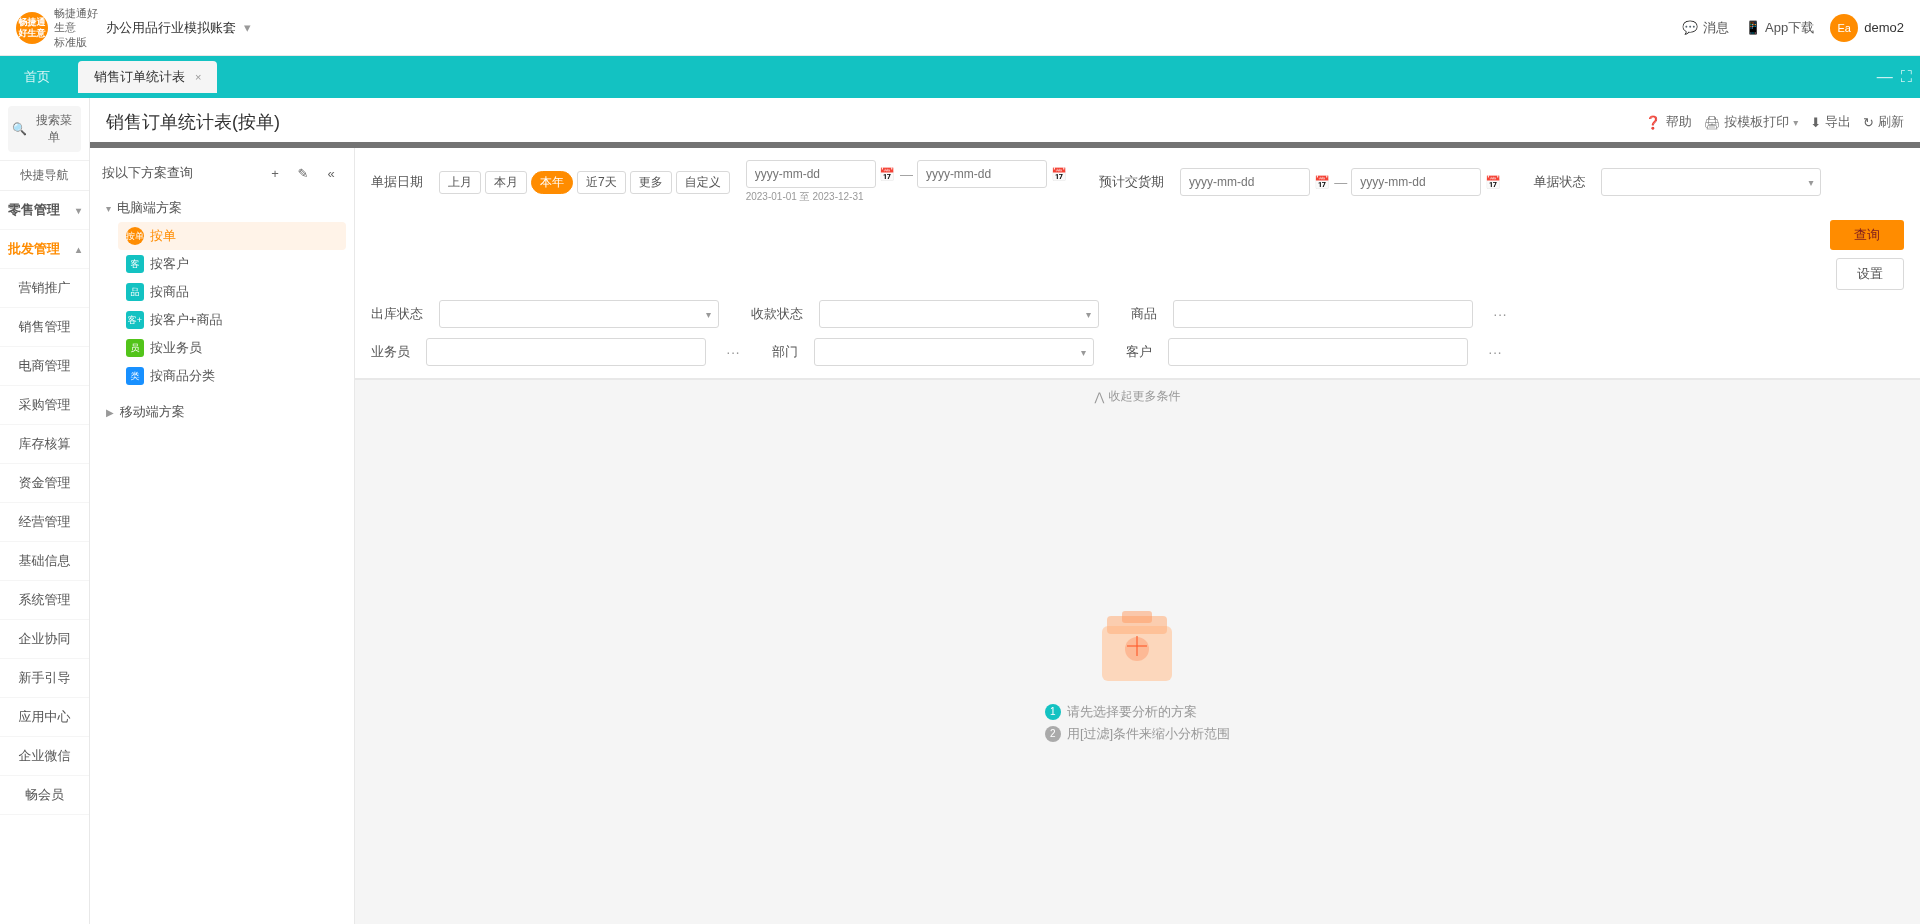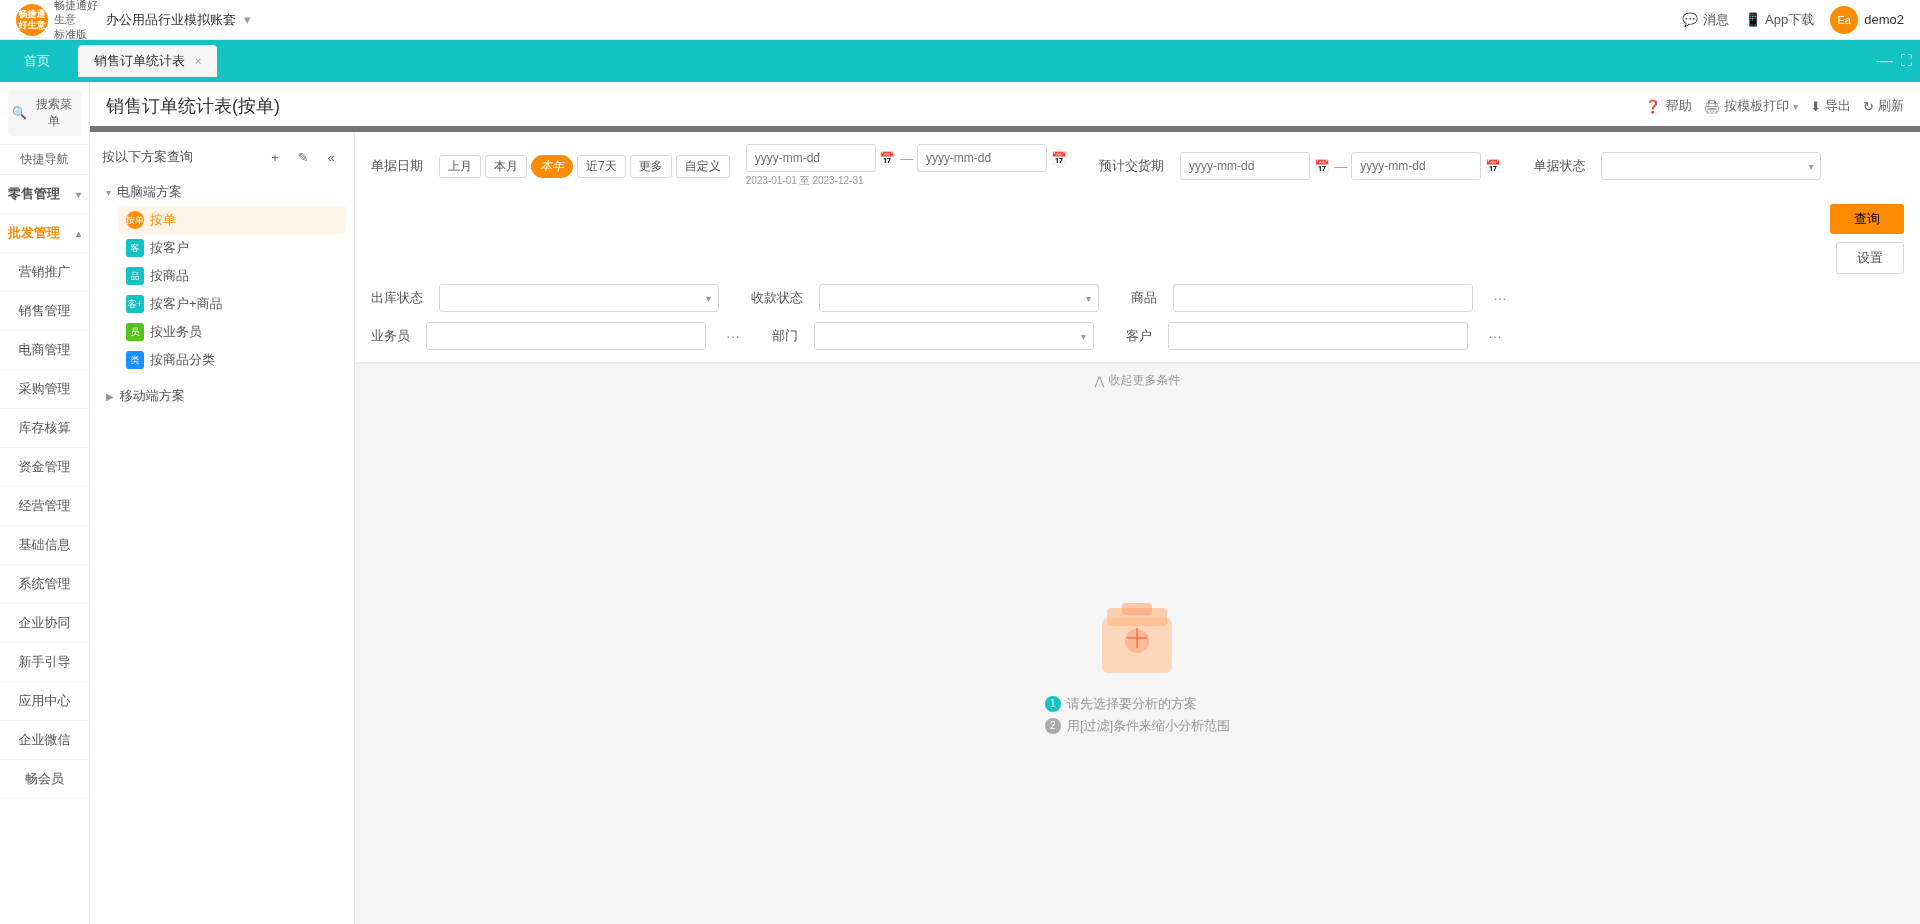--- a/index.html
+++ b/index.html
@@ -1,19 +1,19 @@
 <!DOCTYPE html>
 <html><head>
   <meta charset="utf-8">
   <style>
     * { box-sizing: border-box; margin: 0; padding: 0; }
     body { font-family: 'Microsoft YaHei', Arial, sans-serif; font-size: 13px; background: #f5f5f5; color: #333; height: 924px; overflow: hidden; display: flex; flex-direction: column; }
 
     
-    .top-bar { height: 40px; background: #fff; display: flex; align-items: center; padding: 16px 16px; border-bottom: 1px solid #e8e8e8; flex-shrink: 0; }
+    .top-bar { height: 56px; background: #fff; display: flex; align-items: center; padding: 16px 16px; border-bottom: 1px solid #e8e8e8; flex-shrink: 0; }
     .logo-area { display: flex; align-items: center; gap: 6px; width: 90px; }
     .logo-circle { width: 32px; height: 32px; background: #ff8c00; border-radius: 50%; display: flex; align-items: center; justify-content: center; color: white; font-size: 10px; font-weight: bold; flex-shrink: 0; }
     .logo-text { font-size: 11px; color: #666; line-height: 1.3; }
     .breadcrumb-area { display: flex; align-items: center; gap: 8px; flex: 1; }
     .top-right { display: flex; align-items: center; gap: 16px; margin-left: auto; }
     .top-btn { display: flex; align-items: center; gap: 4px; color: #555; font-size: 13px; cursor: pointer; }
     .user-avatar { width: 28px; height: 28px; background: #ff8c00; border-radius: 50%; display: flex; align-items: center; justify-content: center; color: white; font-size: 11px; }
 
     
     .tab-bar { height: 42px; background: #13c2c2; display: flex; align-items: center; padding: 0 8px; flex-shrink: 0; gap: 12px; }
@@ -62,31 +62,31 @@
     .header-actions { display: flex; align-items: center; gap: 12px; }
     .header-action-btn { display: flex; align-items: center; gap: 4px; color: #666; font-size: 13px; cursor: pointer; }
 
     
     .filter-area { background: #fff; padding: 12px 16px; border-bottom: 1px solid #e8e8e8; flex-shrink: 0; }
     .filter-row { display: flex; align-items: center; gap: 16px; margin-bottom: 10px; flex-wrap: wrap; }
     .filter-row:last-child { margin-bottom: 0; }
     .filter-label { font-size: 13px; color: #555; white-space: nowrap; flex-shrink: 0; }
     .filter-date-group { display: flex; align-items: center; gap: 4px; }
     .date-btn { padding: 2px 8px; border: 1px solid #d9d9d9; border-radius: 3px; background: #fff; cursor: pointer; font-size: 12px; color: #555; }
-    .date-btn.active { background: #ff8c00; color: white; border-color: #ff8c00; border-radius: 12px; font-style: italic; }
+    .date-btn.active { background: #ff8c00; color: white; border-color: #ff8c00; border-radius: 12px; }
     .date-input { width: 130px; height: 28px; border: 1px solid #d9d9d9; border-radius: 3px; padding: 0 8px; font-size: 12px; color: #aaa; outline: none; }
     .date-separator { color: #999; }
     .filter-select { height: 28px; border: 1px solid #d9d9d9; border-radius: 3px; padding: 0 8px; font-size: 12px; background: #fff; outline: none; min-width: 180px; color: #333; appearance: none; cursor: pointer; }
     .select-wrapper { position: relative; display: inline-flex; align-items: center; }
     .select-wrapper .chevron { position: absolute; right: 8px; color: #999; font-size: 10px; pointer-events: none; }
     .filter-input { height: 28px; border: 1px solid #d9d9d9; border-radius: 3px; padding: 0 8px; font-size: 12px; background: #fff; outline: none; min-width: 180px; }
     .filter-dots { color: #999; cursor: pointer; font-size: 14px; margin-left: 4px; }
     .date-range-text { font-size: 10px; color: #999; margin-top: 2px; }
 
-    .query-btn { padding: 6px 24px; background: #ff8c00; color: #000000; border: none; border-radius: 3px; cursor: pointer; font-size: 13px; }
+    .query-btn { padding: 6px 24px; background: #ff8c00; color: #7f1d1d; border: none; border-radius: 3px; cursor: pointer; font-size: 13px; }
     .set-btn { padding: 6px 20px; background: #fff; color: #555; border: 1px solid #d9d9d9; border-radius: 3px; cursor: pointer; font-size: 13px; margin-top: 4px; }
 
     .btn-group-right { display: flex; flex-direction: column; align-items: flex-end; gap: 4px; margin-left: auto; }
 
     
     .collapse-bar { display: flex; justify-content: center; align-items: center; padding: 8px; background: #f5f5f5; cursor: pointer; border-top: 1px solid #e8e8e8; }
     .collapse-text { font-size: 12px; color: #999; display: flex; align-items: center; gap: 4px; }
 
     
     .empty-area { flex: 1; display: flex; align-items: center; justify-content: center; background: #f5f5f5; }

